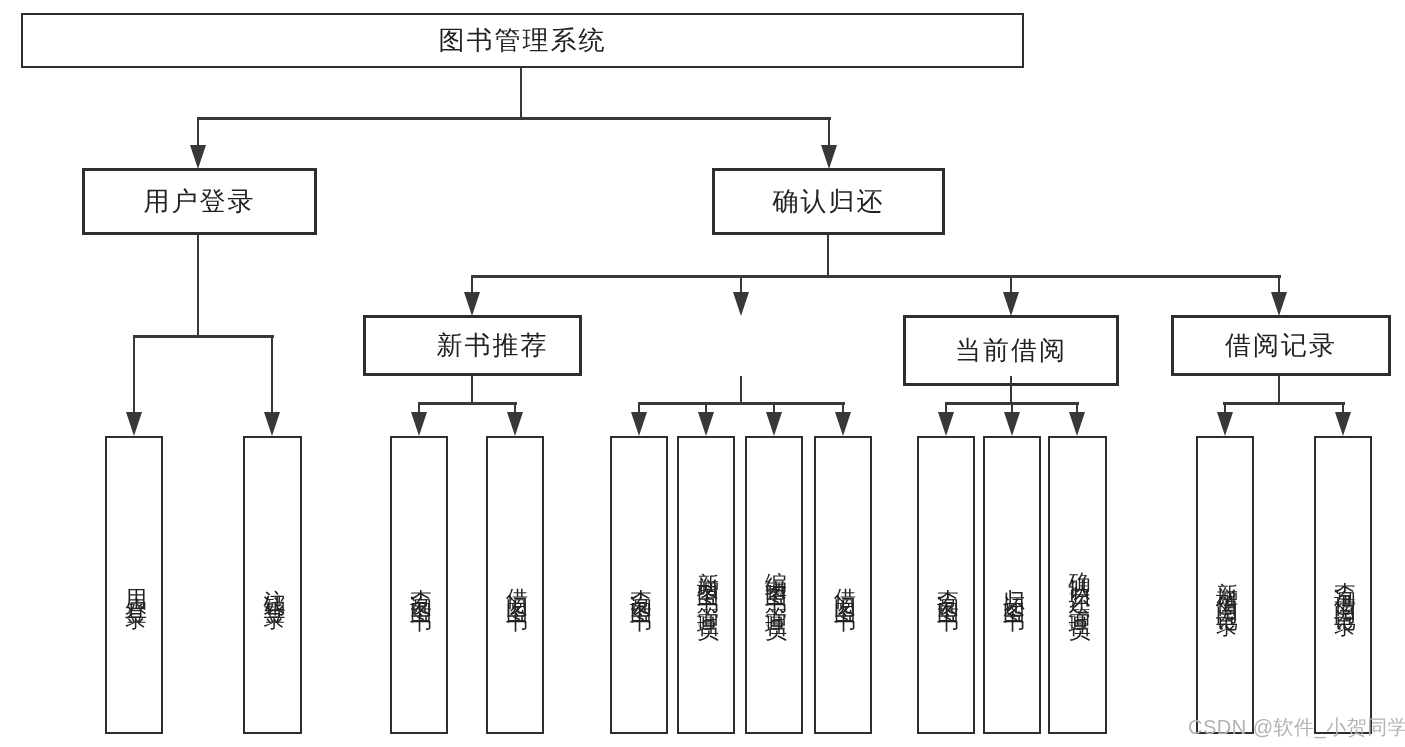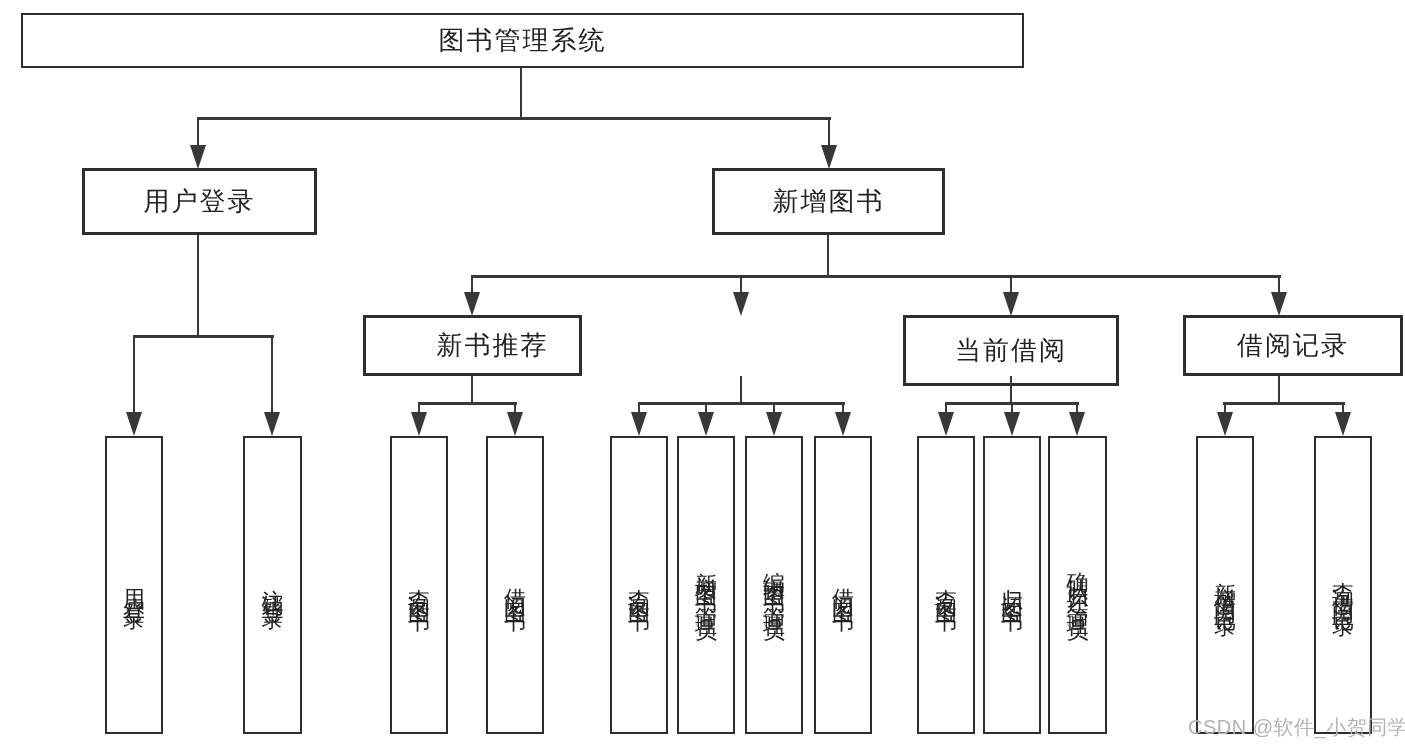--- a/index.html
+++ b/index.html
@@ -2,21 +2,21 @@
 <html><head>
 <meta charset="utf-8">
 <style>
   html,body{margin:0;padding:0;background:#fff;}
   #canvas{
     position:relative;width:1405px;height:747px;background:#ffffff;overflow:hidden;
     font-family:"Liberation Sans","DejaVu Sans",sans-serif;color:#222;
   }
   .box{
     position:absolute;box-sizing:border-box;background:#fff;border:3px solid #2e2e2e;
-    display:flex;align-items:center;justify-content:center;text-align:center;
+    display:flex;align-items:center;justify-content:center;text-align:center;font-family:Liberation Mono, monospace;
   }
   .rootbox{border-width:2px;font-size:26px;letter-spacing:2px;}
   .nodebox{font-size:26px;letter-spacing:2px;}
   .leafbox{border-width:2px;}
   .leafbox span{
     writing-mode:vertical-rl;text-orientation:mixed;
     font-size:22px;letter-spacing:7px;line-height:1;white-space:nowrap;
   }
   .hline{position:absolute;height:3px;background:#383838;}
   .vline{position:absolute;width:2px;background:#383838;}
@@ -43,21 +43,21 @@
   <div class="hline" style="left:197px;top:117px;width:634px;"></div>
   <div class="vline" style="left:197px;top:117px;height:31px;"></div>
   <div class="arrow" style="left:190px;top:145px;"></div>
   <div class="vline" style="left:828px;top:117px;height:31px;"></div>
   <div class="arrow" style="left:821px;top:145px;"></div>
 
   <div class="box nodebox" style="left:82px;top:168px;width:235px;height:67px;">
     <span>用户登录</span>
   </div>
   <div class="box nodebox" style="left:712px;top:168px;width:233px;height:67px;">
-    <span>新增图书</span>
+    <span>确认归还</span>
   </div>
 
   <div class="vline" style="left:197px;top:235px;height:102px;"></div>
   <div class="hline" style="left:133px;top:335px;width:141px;"></div>
   <div class="vline" style="left:133px;top:335px;height:81px;"></div>
   <div class="arrow" style="left:126px;top:412px;"></div>
   <div class="vline" style="left:271px;top:335px;height:81px;"></div>
   <div class="arrow" style="left:264px;top:412px;"></div>
 
   <div class="vline" style="left:827px;top:235px;height:42px;"></div>
@@ -70,21 +70,21 @@
   <div class="arrow" style="left:1003px;top:292px;"></div>
   <div class="vline" style="left:1278px;top:275px;height:20px;"></div>
   <div class="arrow" style="left:1271px;top:292px;"></div>
 
   <div class="box nodebox" style="left:363px;top:315px;width:219px;height:61px;padding-left:40px;">
     <span>新书推荐</span>
   </div>
   <div class="box nodebox" style="left:903px;top:315px;width:216px;height:71px;">
     <span>当前借阅</span>
   </div>
-  <div class="box nodebox" style="left:1171px;top:315px;width:220px;height:61px;margin-left:12px;">
+  <div class="box nodebox" style="left:1171px;top:315px;width:220px;height:61px;">
     <span>借阅记录</span>
   </div>
 
   <div class="vline" style="left:471px;top:376px;height:28px;"></div>
   <div class="hline" style="left:418px;top:402px;width:99px;"></div>
   <div class="vline" style="left:418px;top:402px;height:14px;"></div>
   <div class="arrow" style="left:411px;top:412px;"></div>
   <div class="vline" style="left:514px;top:402px;height:14px;"></div>
   <div class="arrow" style="left:507px;top:412px;"></div>
 

